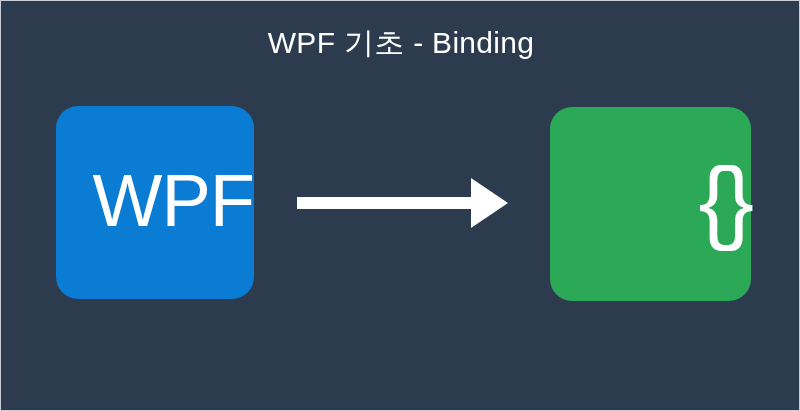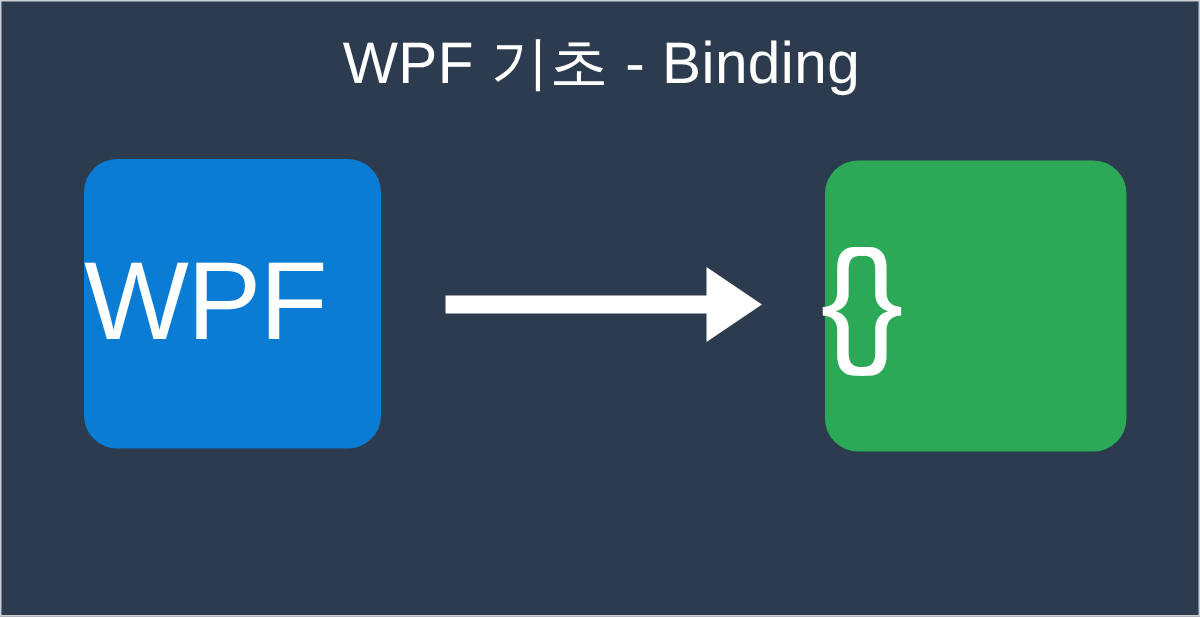--- a/index.html
+++ b/index.html
@@ -23,34 +23,34 @@
 
   
   #title {
     position: absolute;
     left: 0;
     top: 18px;
     width: 800px;
     text-align: center;
     color: #ffffff;
     font-family: "Liberation Sans", sans-serif;
-    font-size: 39px;
+    font-size: 30px;
     font-weight: 400;
     letter-spacing: 0.3px;
     line-height: 48px;
     white-space: nowrap;
   }
 
   
   .node-box {
     position: absolute;
     border-radius: 22px;
     display: flex;
     align-items: center;
-    justify-content: flex-start;
+    justify-content: flex-end;
   }
 
   #source-box {
     left: 55px;
     top: 105px;
     width: 198px;
     height: 193px;
     background: #0a7cd4;
   }
 

